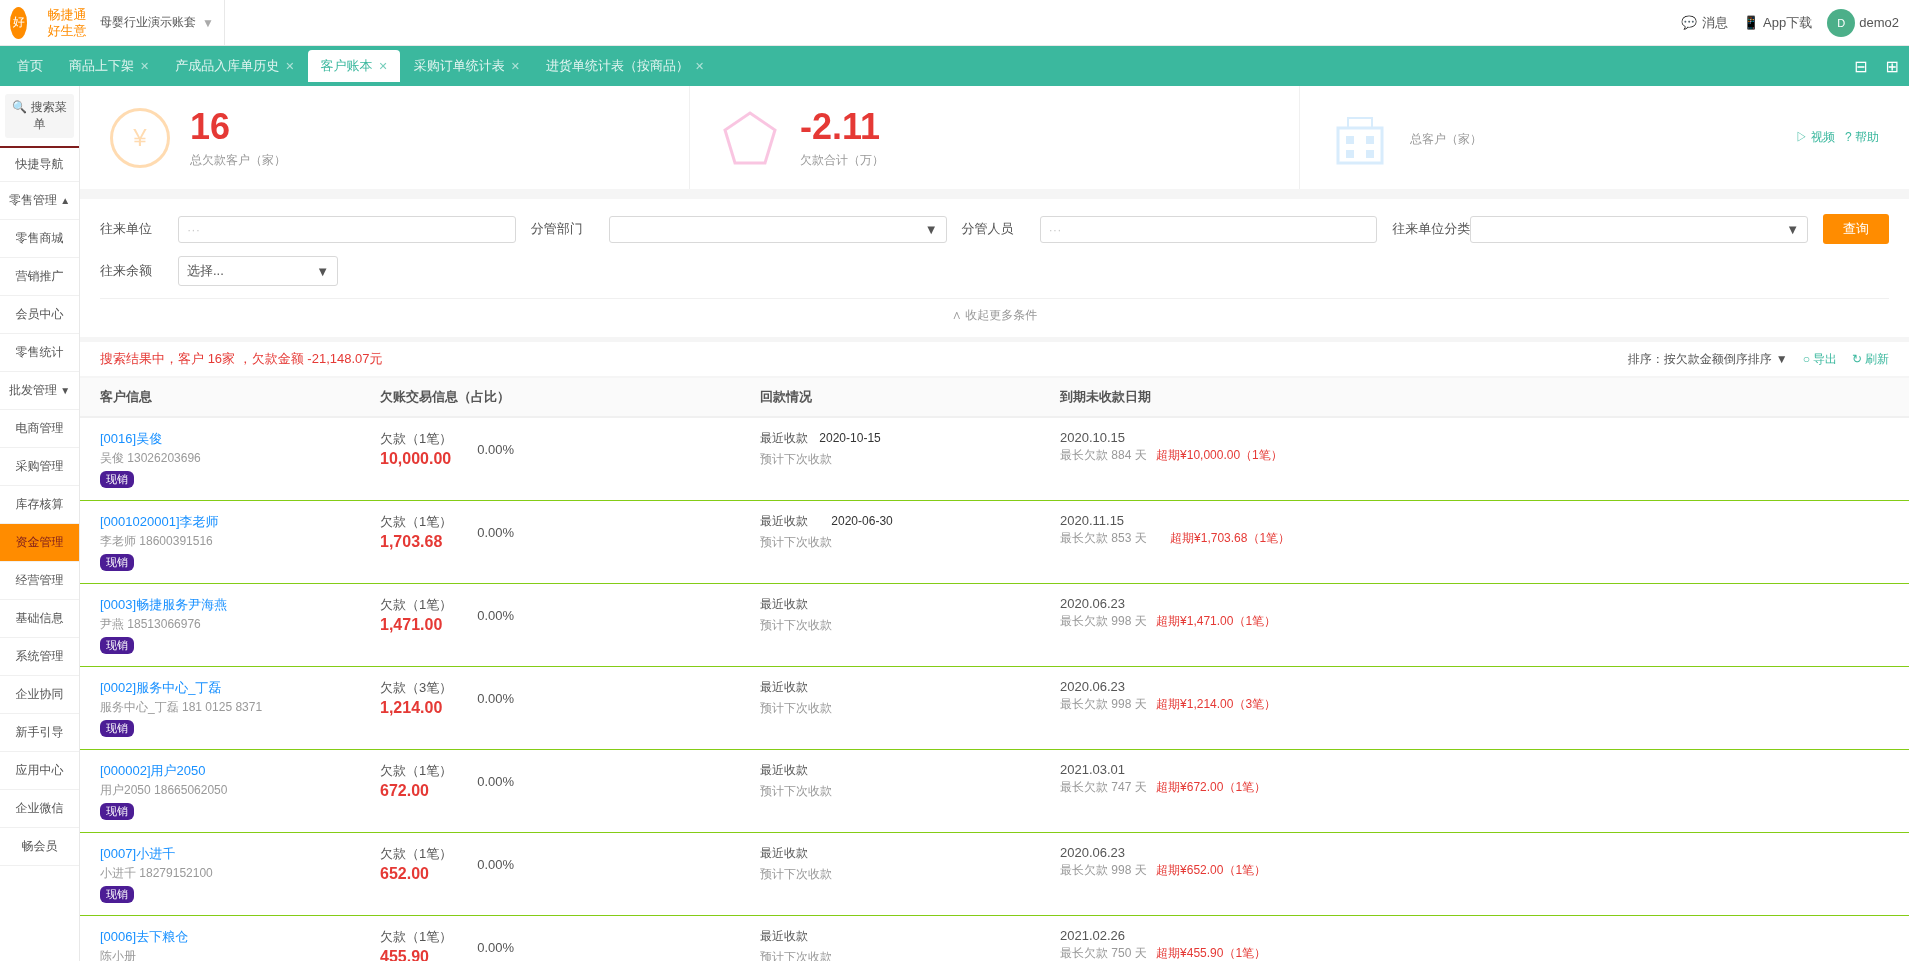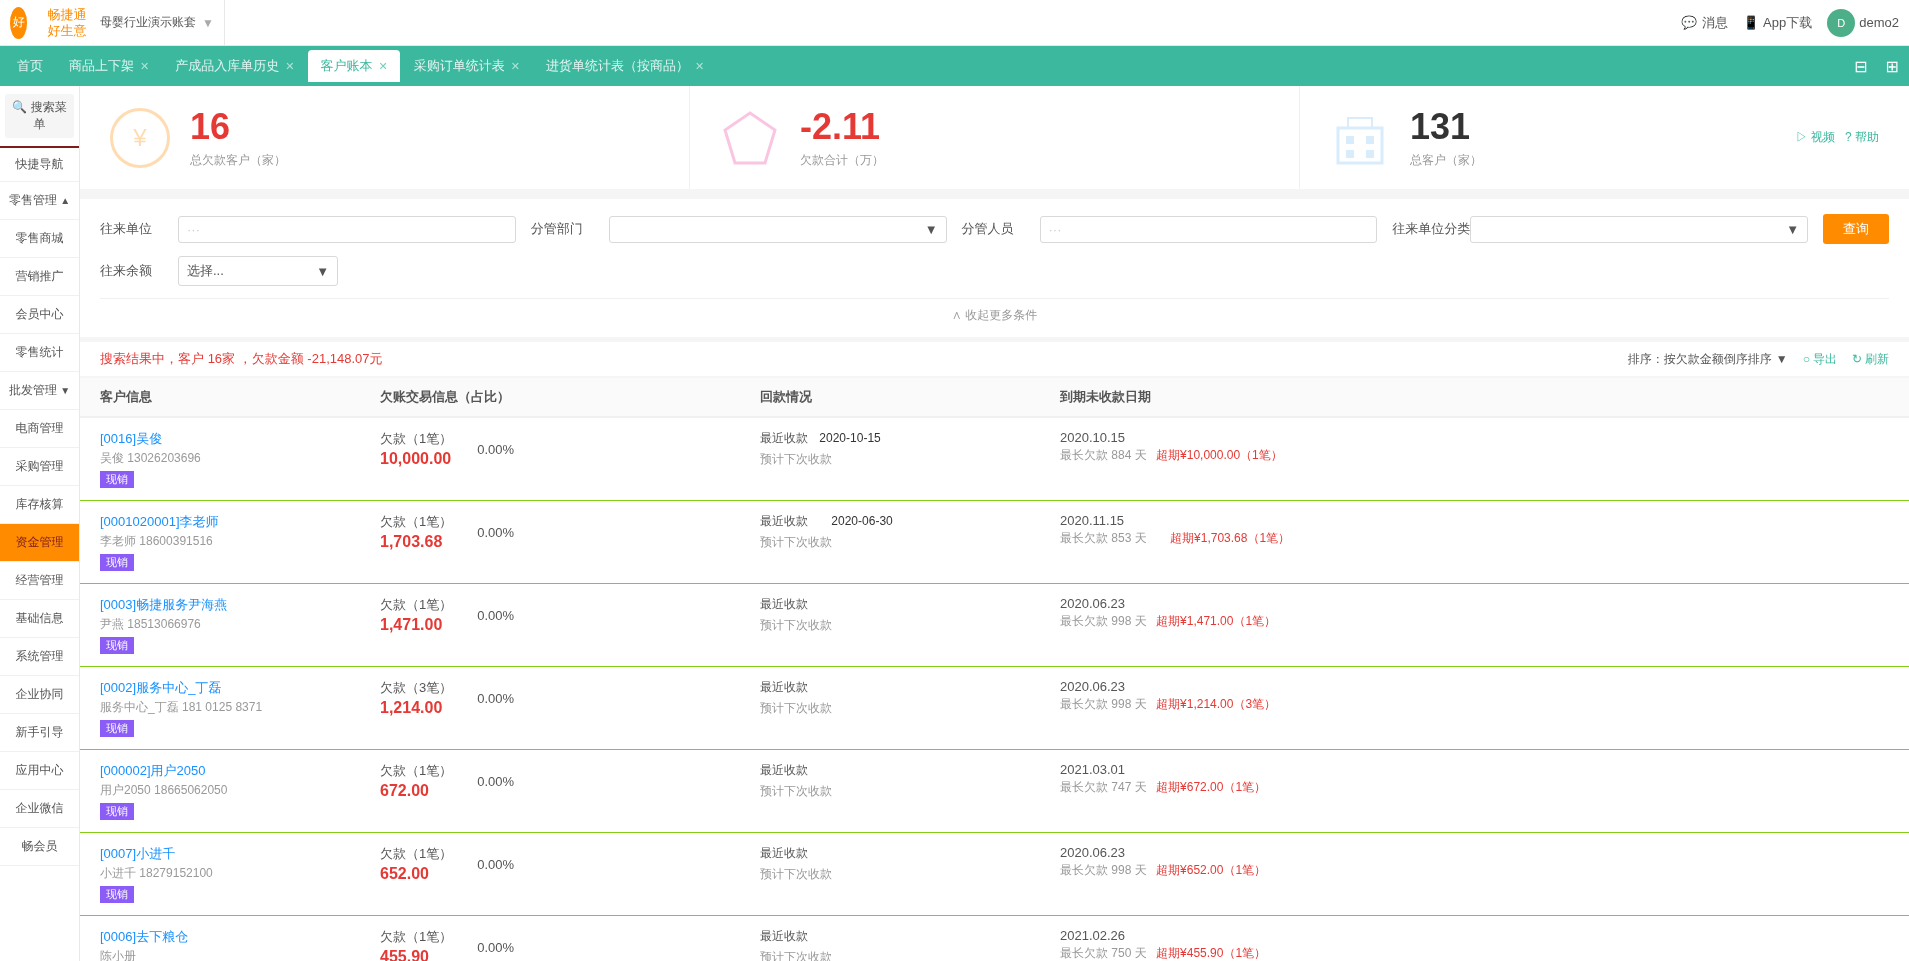--- a/index.html
+++ b/index.html
@@ -71,21 +71,21 @@
     
     .data-table { background: #fff; width: 100%; }
     .table-header { display: flex; padding: 10px 20px; border-bottom: 2px solid #f0f0f0; font-size: 13px; font-weight: bold; color: #555; background: #fafafa; }
     .table-row { display: flex; padding: 12px 20px; border-bottom: 1px solid #84cc16; align-items: flex-start; }
     .col-customer { width: 280px; }
     .col-debt { width: 380px; }
     .col-recovery { width: 300px; }
     .col-overdue { flex: 1; }
     .customer-name { color: #1890ff; font-size: 13px; cursor: pointer; }
     .customer-phone { font-size: 12px; color: #999; margin-top: 2px; }
-    .tag-cash { display: inline-block; background: #8b5cf6; color: #fff; font-size: 11px; padding: 1px 6px; border-radius: 0; margin-top: 4px; }
+    .tag-cash { display: inline-block; background: #4c1d95; color: #fff; font-size: 11px; padding: 1px 6px; border-radius: 6px; margin-top: 4px; }
     .debt-count { font-size: 13px; color: #555; }
     .debt-amount { font-size: 16px; color: #e53935; font-weight: bold; margin-top: 2px; }
     .debt-ratio { font-size: 13px; color: #555; margin-left: 15px; margin-top: 12px; }
     .debt-info { display: flex; align-items: flex-start; gap: 10px; }
     .recovery-label { font-size: 12px; color: #555; }
     .recovery-next { font-size: 12px; color: #999; margin-top: 4px; }
     .overdue-date { font-size: 13px; color: #555; }
     .overdue-days { font-size: 12px; color: #999; margin-top: 2px; }
     .overdue-link { color: #e53935; font-size: 12px; cursor: pointer; }
   </style>
@@ -246,21 +246,20 @@
           <svg width="60" height="60" viewBox="0 0 60 60">
               <rect x="8" y="20" width="44" height="35" fill="none" stroke="#42a5f5" stroke-width="3"></rect>
               <rect x="18" y="10" width="24" height="10" fill="none" stroke="#42a5f5" stroke-width="2"></rect>
               <rect x="16" y="28" width="8" height="8" fill="#42a5f5"></rect>
               <rect x="36" y="28" width="8" height="8" fill="#42a5f5"></rect>
               <rect x="16" y="42" width="8" height="8" fill="#42a5f5"></rect>
               <rect x="36" y="42" width="8" height="8" fill="#42a5f5"></rect>
             </svg>
         </div>
         <div style="flex:1;">
-          <div class="stat-value black">131</div>
           <div class="stat-label">总客户（家）</div>
         </div>
         <div class="stat-top-right">
           <span class="stat-link">
             <span>▷ </span>
             <span>视频</span>
           </span>
           <span class="stat-link">
             <span>? </span>
             <span>帮助</span>

